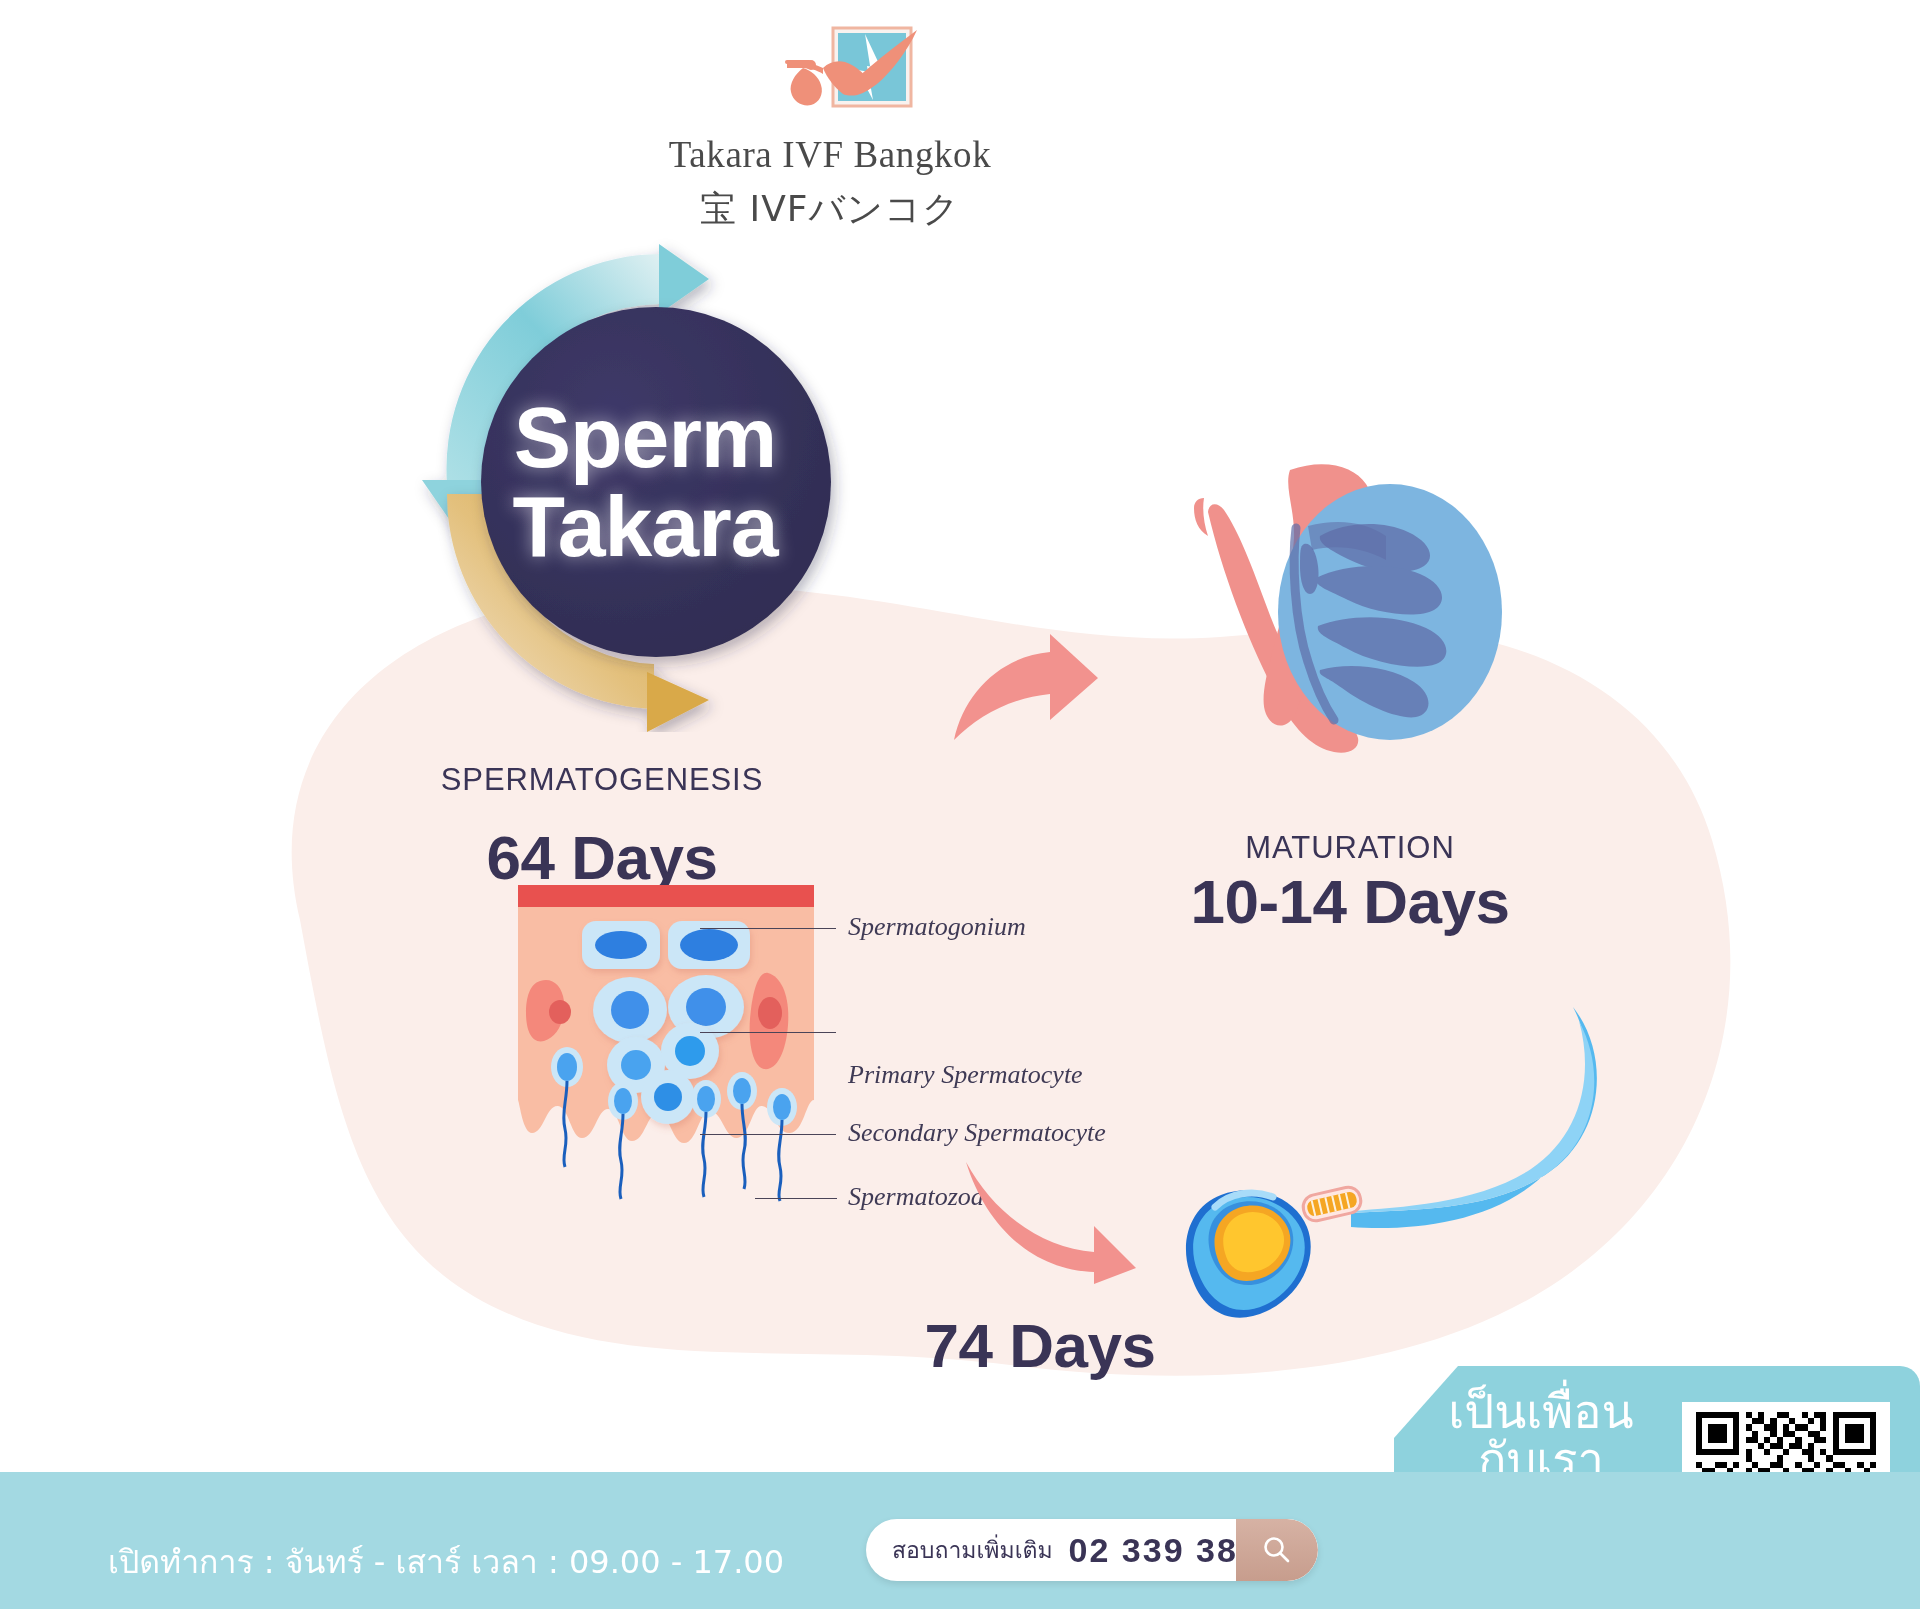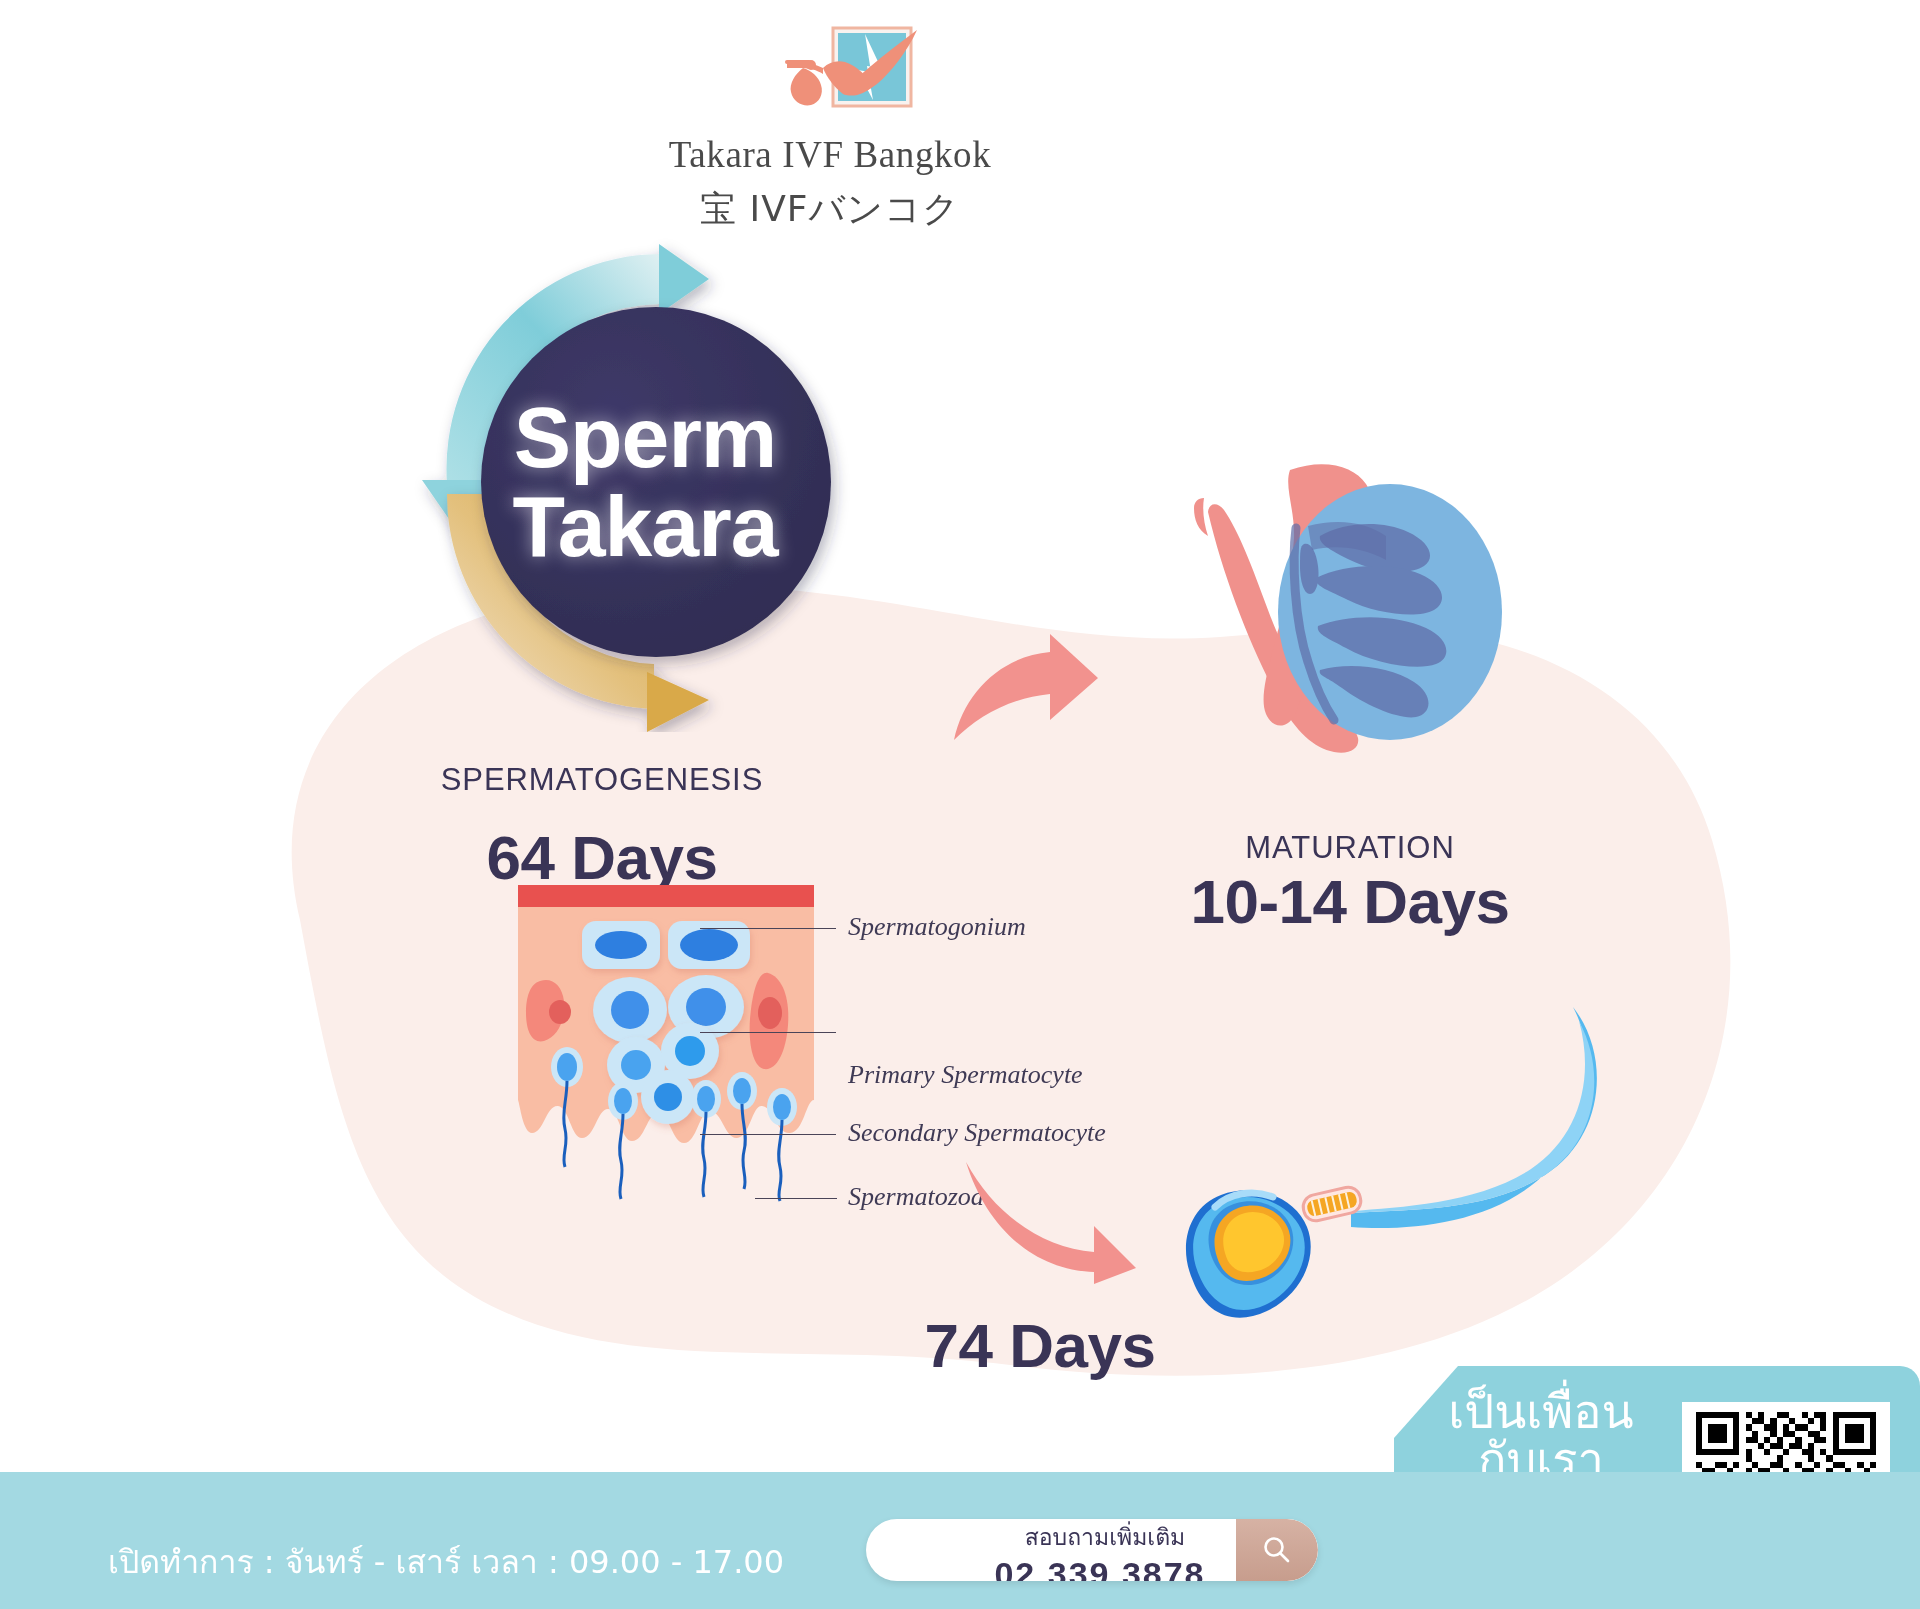--- a/index.html
+++ b/index.html
@@ -104,21 +104,21 @@
   .footer{position:absolute;left:0;top:1472px;width:1920px;height:137px;background:#a3d9e2;}
   .footer-thai{
     position:absolute;left:108px;top:1536px;
     font-family:"DejaVu Sans", sans-serif;
     font-size:32px;color:#ffffff;white-space:nowrap;
   }
   .phone-pill{
     position:absolute;left:866px;top:1519px;width:452px;height:62px;
     border-radius:31px;background:#ffffff;overflow:hidden;
     box-shadow:0 3px 7px rgba(0,0,0,.10);
-    display:flex;align-items:center;flex-direction:column;
+    display:flex;align-items:center;
   }
   .pill-label{
     font-family:"DejaVu Sans", sans-serif;
     font-size:23px;color:#3a3456;margin-left:26px;white-space:nowrap;
   }
   .pill-number{
     font-size:34px;font-weight:bold;color:#3a3456;letter-spacing:2px;
     margin-left:16px;white-space:nowrap;
   }
   .pill-btn{

